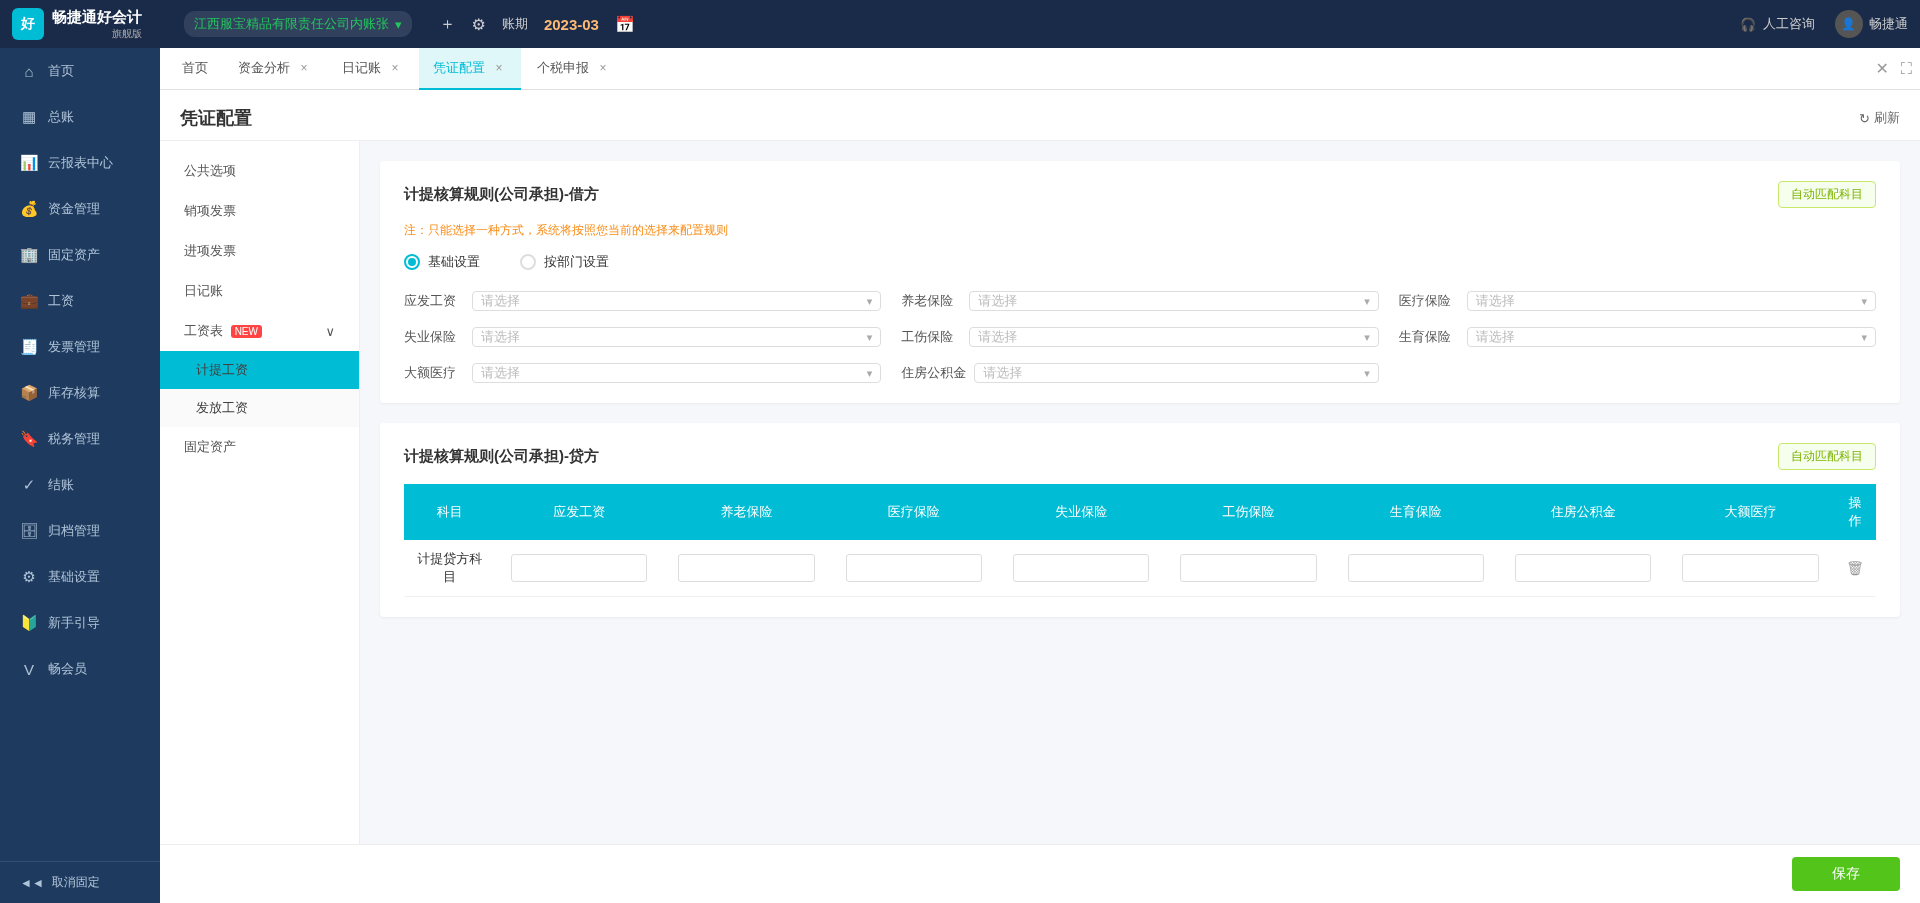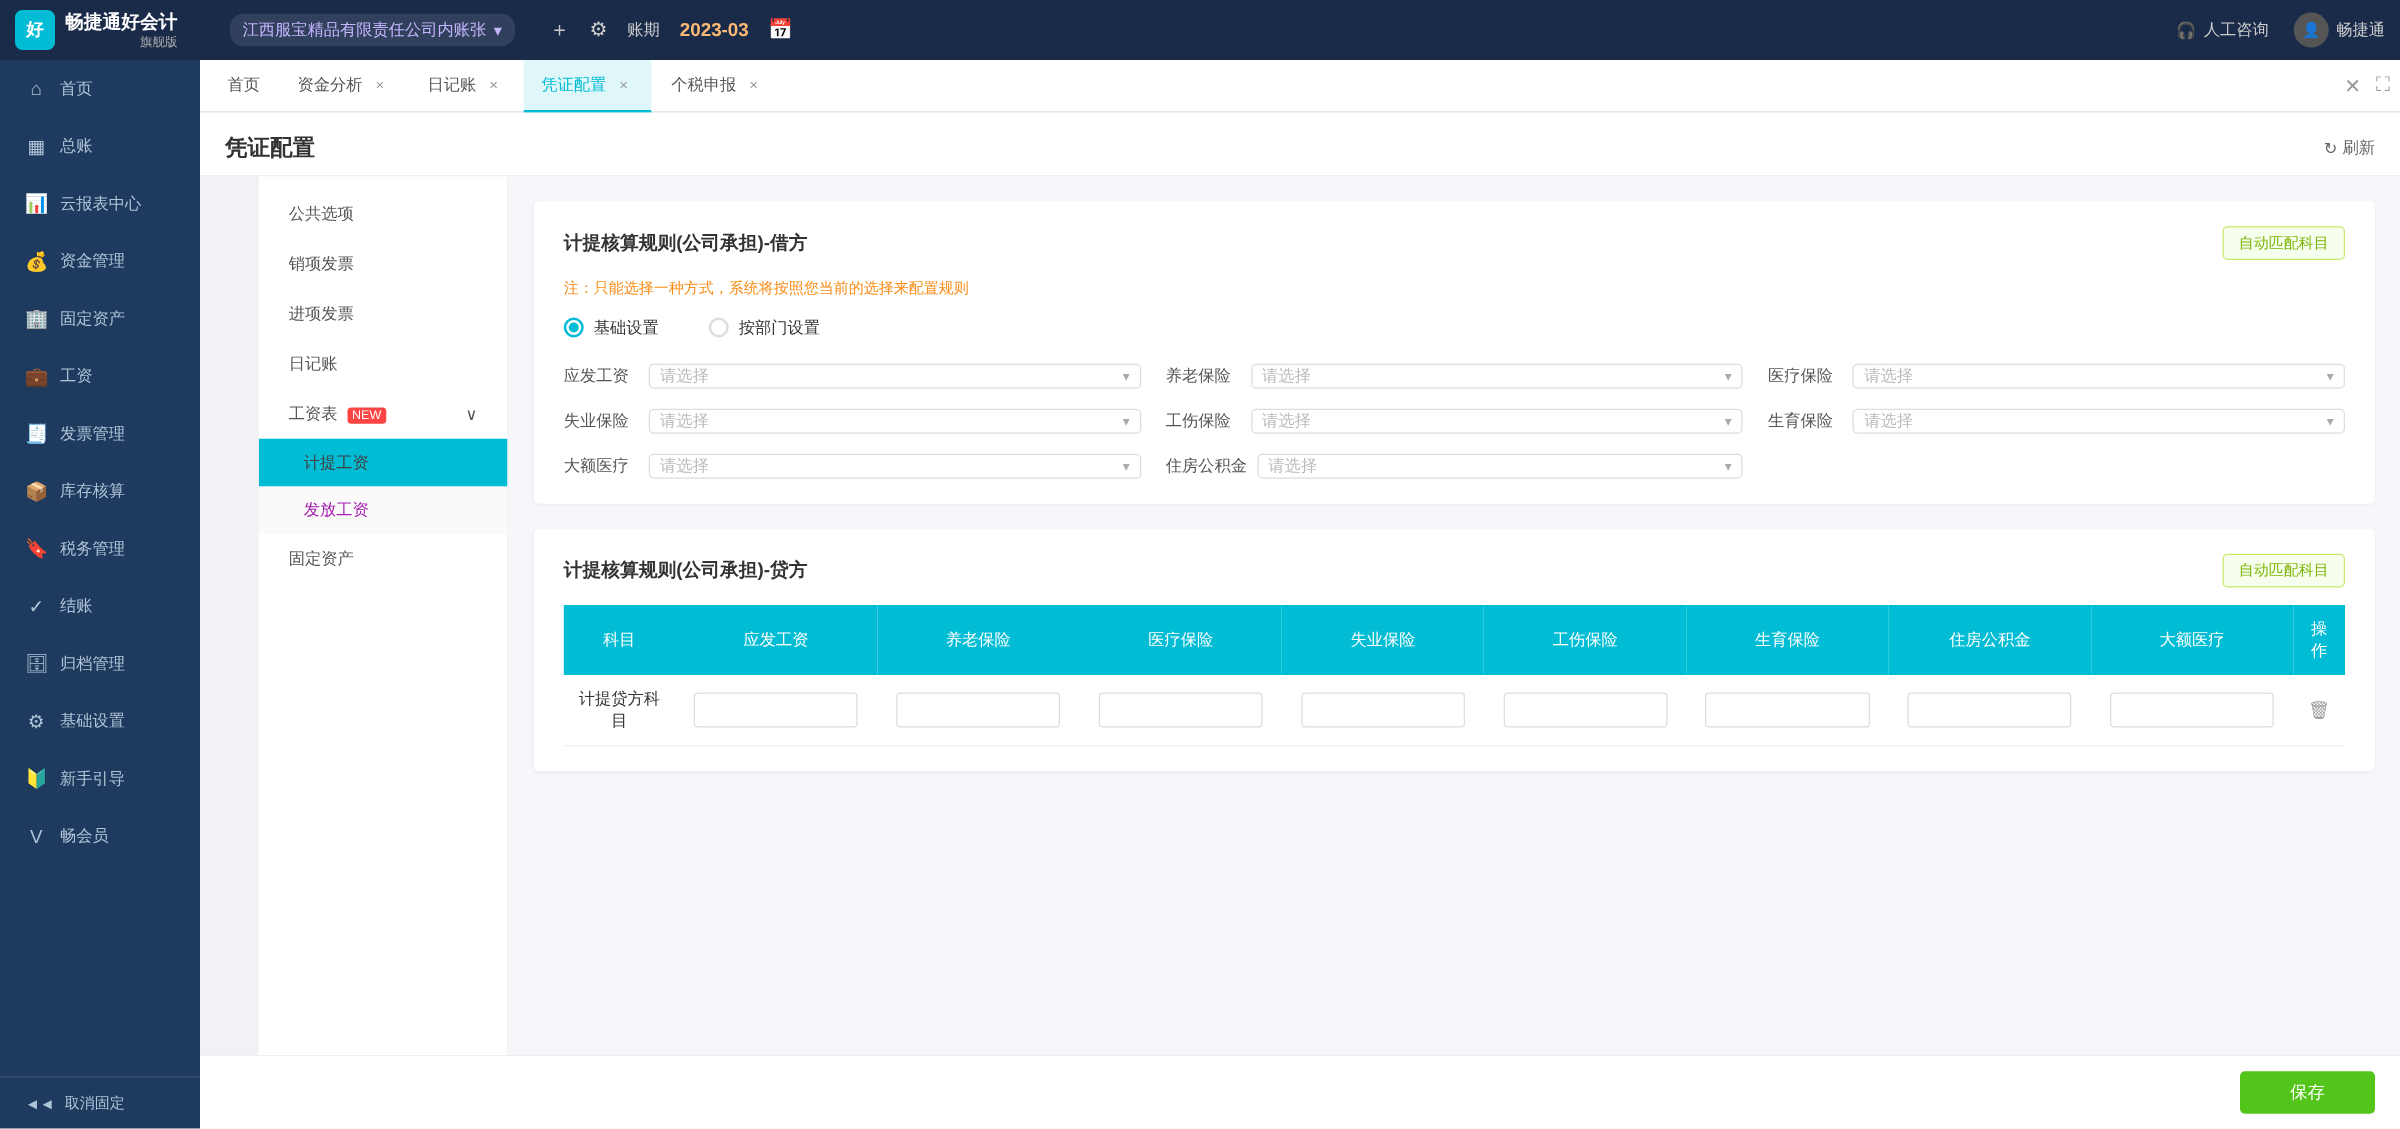--- a/index.html
+++ b/index.html
@@ -32,21 +32,21 @@
       color: white;
       font-weight: bold;
       font-size: 14px;
     }
     .logo-text { color: white; font-size: 15px; font-weight: bold; }
     .logo-sub { color: #aaa; font-size: 10px; text-align: right; }
     .company-selector {
       display: flex;
       align-items: center;
       gap: 6px;
-      color: #c4b5fd;
+      color: #22c55e;
       font-size: 13px;
       cursor: pointer;
       background: rgba(255,255,255,0.1);
       padding: 4px 10px;
       border-radius: 11px;
     }
     .top-bar-actions {
       display: flex;
       align-items: center;
       gap: 16px;
@@ -212,21 +212,20 @@
       color: #666;
       cursor: pointer;
       font-size: 13px;
     }
 
     
     .inner-layout {
       display: flex;
       flex: 1;
       overflow: hidden;
-      padding-left: 47px;
     }
 
     
     .left-nav {
       width: 200px;
       background: white;
       border-right: 1px solid #eee;
       padding: 10px 0;
       flex-shrink: 0;
       overflow-y: auto;
@@ -258,21 +257,21 @@
       font-size: 10px;
       padding: 1px 4px;
       border-radius: 3px;
       margin-left: 4px;
     }
     .left-nav-sub {
       background: #fafafa;
     }
     .left-nav-sub-item {
       padding: 10px 36px;
-      color: #a21caf;
+      color: #404040;
       cursor: pointer;
       font-size: 13px;
     }
     .left-nav-sub-item.active {
       background: #00bcd4;
       color: #404040;
     }
 
     
     .main-panel {

